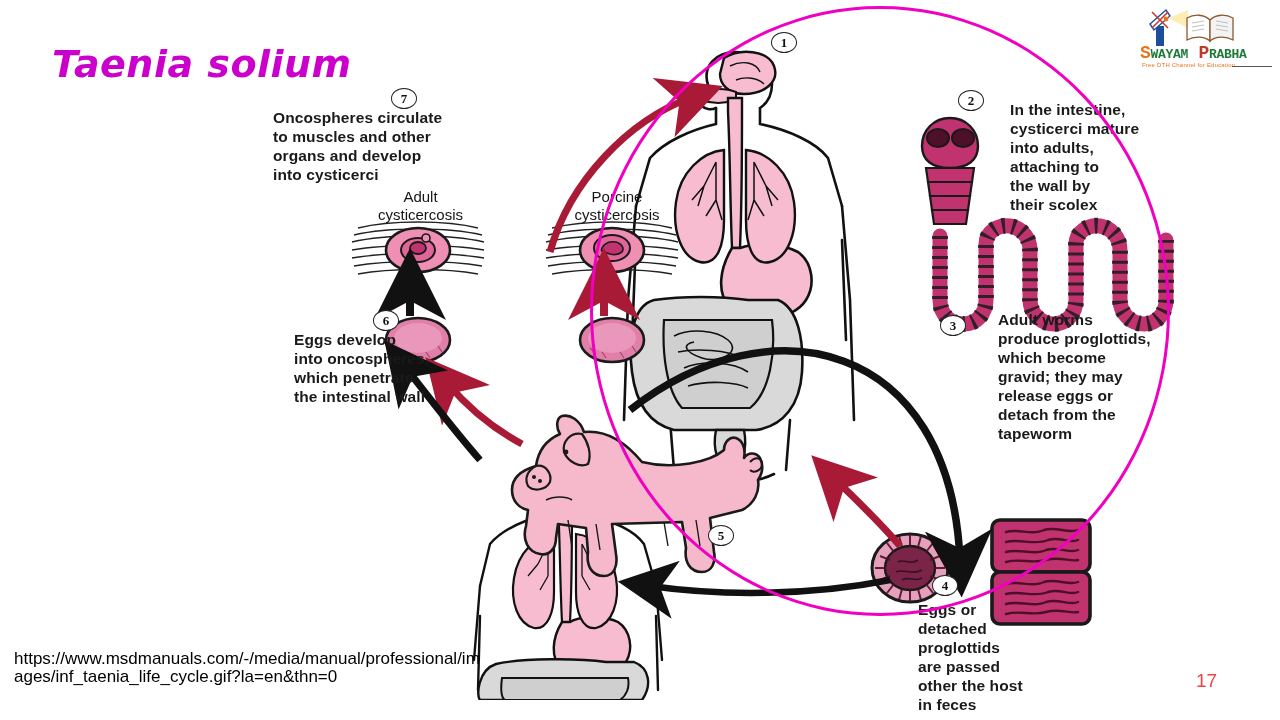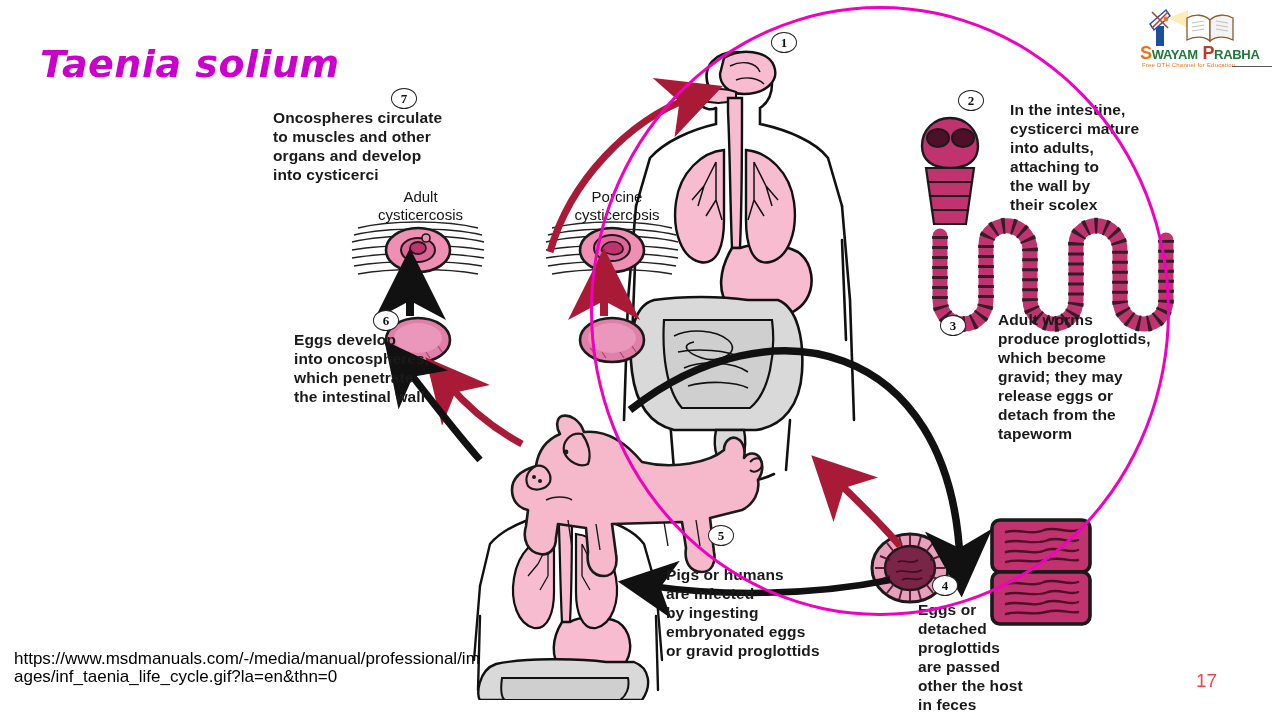--- a/index.html
+++ b/index.html
@@ -6,32 +6,32 @@
   body{
     width:1280px;height:720px;
     background:#ffffff;
     font-family:"Liberation Sans", sans-serif;
     overflow:hidden;position:relative;
   }
   #slide{position:absolute;inset:0;width:1280px;height:720px;background:#fff;}
 
   
   .slide-title{
-    position:absolute;left:40px;top:42px;
+    position:absolute;left:52px;top:42px;
     font-family:"DejaVu Sans", sans-serif;
     font-size:38px;font-weight:bold;font-style:italic;
     color:#cc00cc;letter-spacing:0.5px;white-space:nowrap;
   }
 
   
   .logo{position:absolute;left:1140px;top:8px;width:132px;height:62px;}
   .logo .dish{position:absolute;left:6px;top:0px;width:44px;height:40px;}
   .logo .book{position:absolute;left:44px;top:4px;width:52px;height:32px;}
   .logo .brand{position:absolute;left:0px;top:36px;width:132px;
-      font-family:Liberation Sans, sans-serif;font-weight:bold;font-size:18px;
+      font-family:Liberation Mono, monospace;font-weight:bold;font-size:18px;
       letter-spacing:-0.3px;white-space:nowrap;line-height:18px;}
   .logo .brand .c1{color:#e8751a;}
   .logo .brand .c2{color:#1f7a3a;}
   .logo .brand .c4{color:#c0392b;}
   .logo .brand .c6{color:#1f7a3a;}
   .logo .brand small{font-size:13px;}
   .logo .tag{position:absolute;left:2px;top:54px;width:130px;
       font-size:6px;color:#e8751a;letter-spacing:0.2px;white-space:nowrap;}
   .logo .tagline-rule{position:absolute;left:92px;top:58px;width:40px;height:1px;background:#555;}
 
@@ -351,25 +351,20 @@
 into adults,
 attaching to
 the wall by
 their scolex</div>
     <div class="dtext" style="left:668px;top:600px;">Eggs or
 detached
 proglottids
 are passed
 other the host
 in feces</div>
-    <div class="dtext" style="left:416px;top:565px;">Pigs or humans
-are infected
-by ingesting
-embryonated eggs
-or gravid proglottids</div>
     <div class="dtext" style="left:44px;top:330px;">Eggs develop
 into oncospheres,
 which penetrate
 the intestinal wall</div>
     <div class="dtext" style="left:23px;top:108px;">Oncospheres circulate
 to muscles and other
 organs and develop
 into cysticerci</div>
 
     <div class="dlabel" style="left:98px;top:188px;width:145px;">Adult

